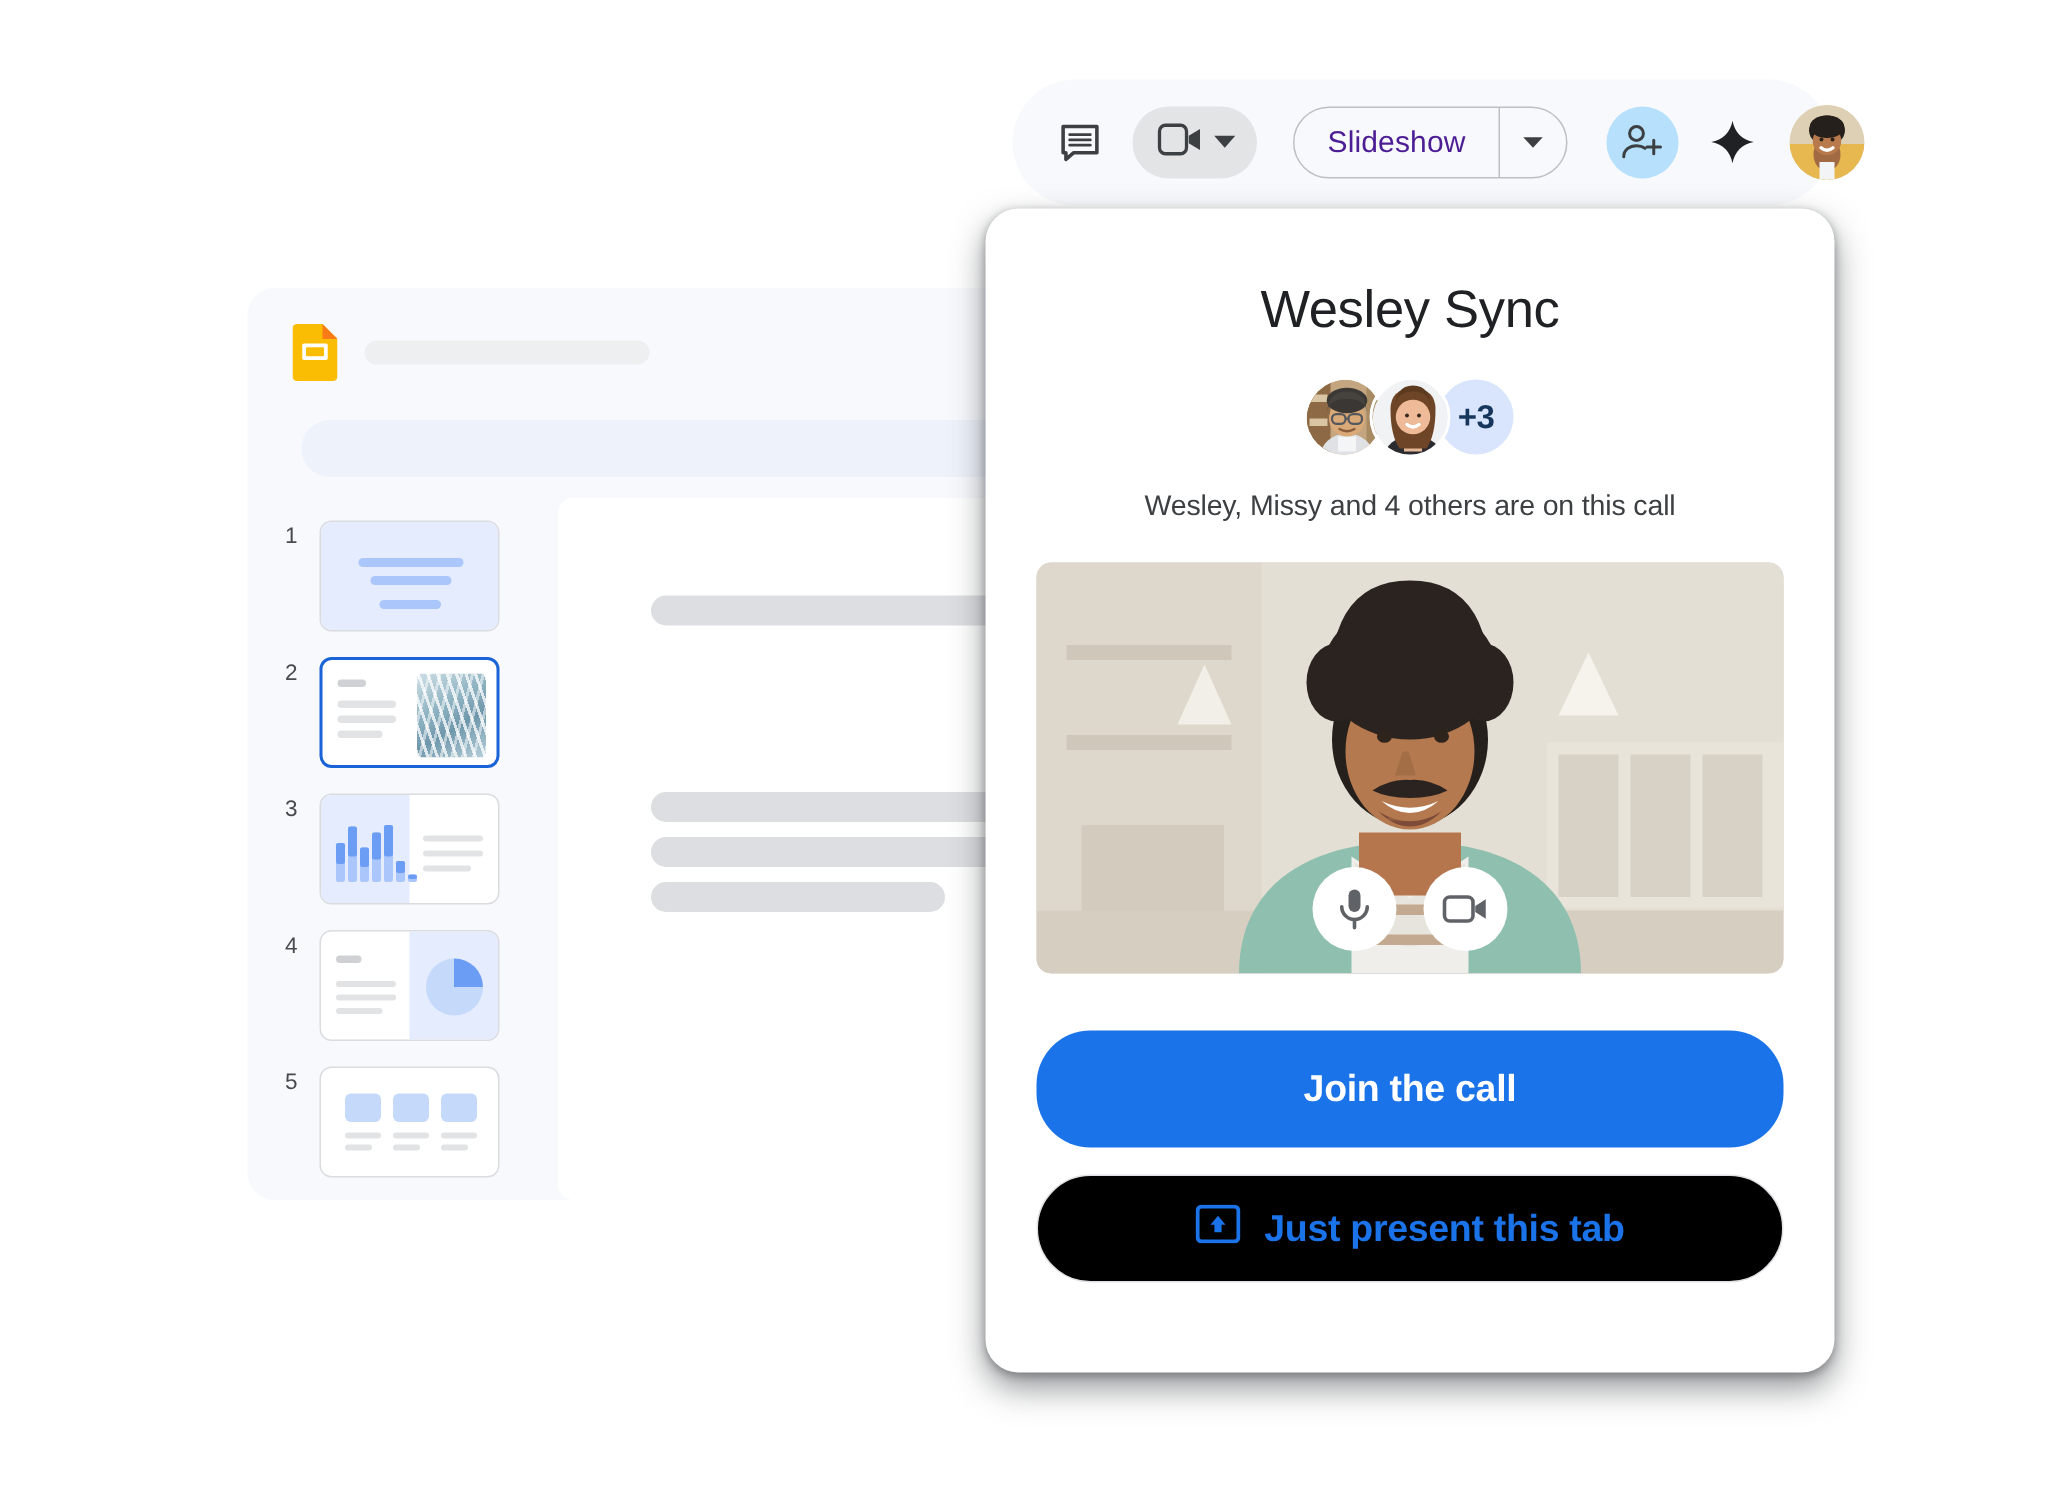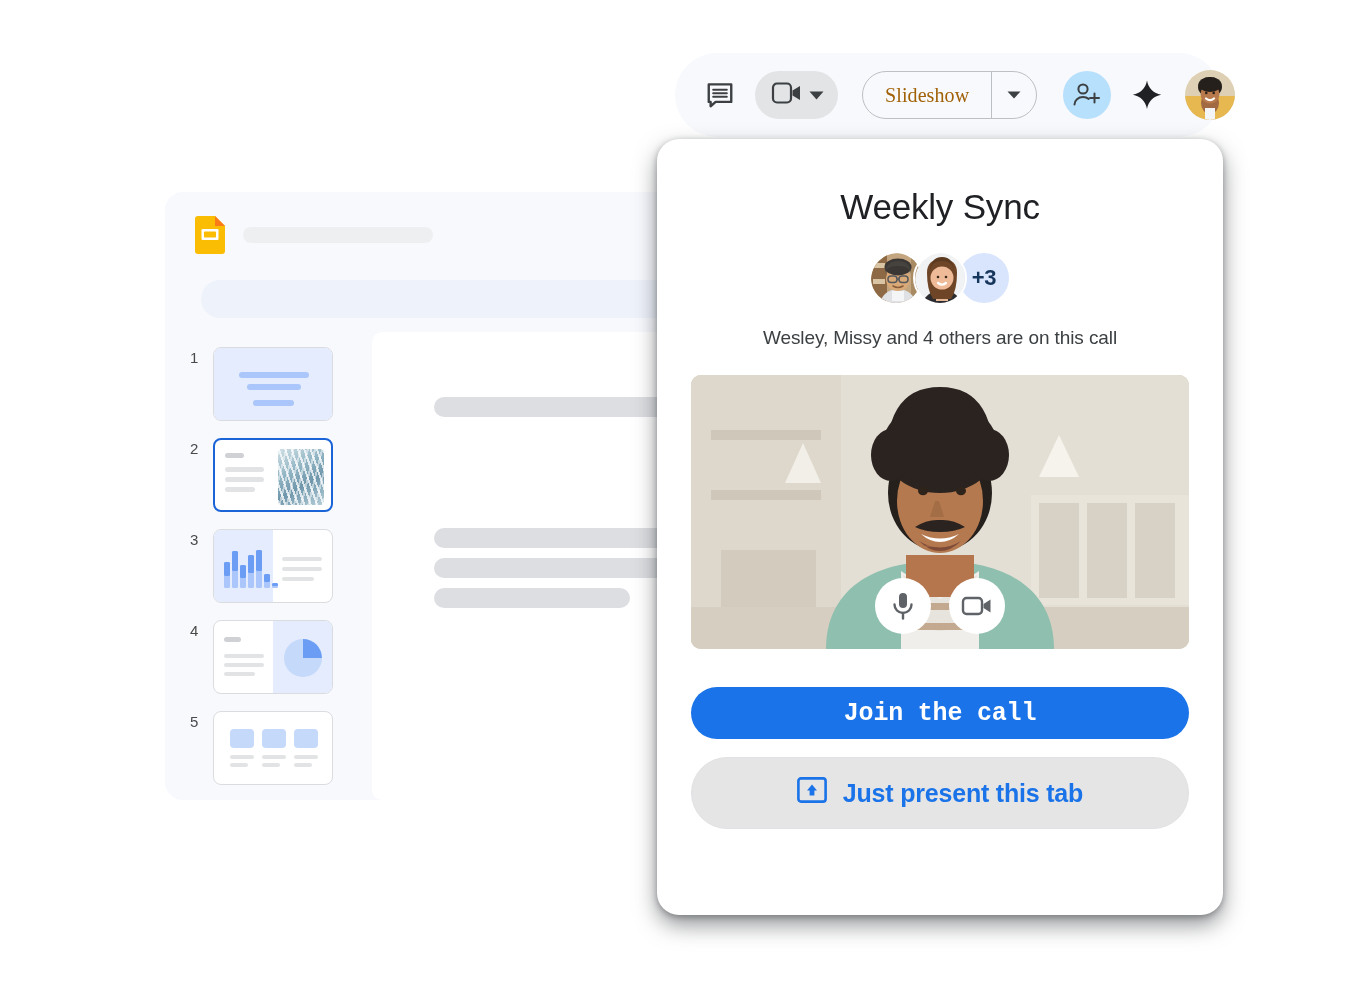--- a/index.html
+++ b/index.html
@@ -187,23 +187,22 @@
     height: 46px;
     margin-left: 20px;
     overflow: hidden;
     background: #f8f9fc;
     flex: 0 0 auto;
   }
   .tb-slideshow-label {
     display: flex; align-items: center; justify-content: center;
     padding: 0 22px;
     font-size: 20px;
-    color: #a16207;
+    color: #4c1d95;
     letter-spacing: .1px;
-    font-family: Liberation Serif, serif;
   }
   .tb-slideshow-divider { width: 1px; background: #bcc0c4; }
   .tb-slideshow-caret {
     display: flex; align-items: center; justify-content: center;
     width: 44px;
   }
   .tb-add-person {
     width: 48px; height: 48px;
     border-radius: 50%;
     background: #b6e0fb;
@@ -304,38 +303,38 @@
   }
   .vc-btn {
     width: 56px; height: 56px;
     border-radius: 50%;
     background: #ffffff;
     display: flex; align-items: center; justify-content: center;
   }
 
   .btn-join {
     margin-top: 38px;
-    height: 52px;
+    height: 78px;
     border-radius: 36px;
     background: #1a73e8;
     color: #ffffff;
     display: flex; align-items: center; justify-content: center;
     font-size: 25px;
     font-weight: 700;
     letter-spacing: -.2px;
     border: none;
     width: 100%;
-    font-family: Liberation Mono, monospace;
+    font-family: Liberation Sans, sans-serif;
     cursor: pointer;
   }
   .btn-present {
     margin-top: 18px;
     height: 72px;
     border-radius: 36px;
-    background: #e5e5e5;
+    background: #000000;
     border: 1px solid #e0e1e4;
     color: #1a73e8;
     display: flex; align-items: center; justify-content: center;
     gap: 16px;
     font-size: 25px;
     font-weight: 700;
     letter-spacing: -.2px;
     width: 100%;
     box-sizing: border-box;
     font-family: "Liberation Sans", sans-serif;
@@ -524,21 +523,21 @@
         <path d="M21 28.5q4 3.4 8 0" stroke="#ffffff" stroke-width="2.2" fill="none" stroke-linecap="round"></path>
         <rect x="20" y="38" width="10" height="12" fill="#f2f4f6"></rect>
       </g>
     </svg>
   </span>
 
 </div>
 
 <div class="meet-card">
 
-  <h1 class="meet-title">Weekly Sync</h1>
+  <h1 class="meet-title">Wesley Sync</h1>
 
   <div class="avatar-stack">
     <span class="stack-av">
       <svg width="54" height="54" viewBox="0 0 54 54">
         <defs>
             <clipPath id="av1">
               <circle cx="27" cy="27" r="27"></circle>
             </clipPath>
           </defs>
         <g clip-path="url(#av1)">

